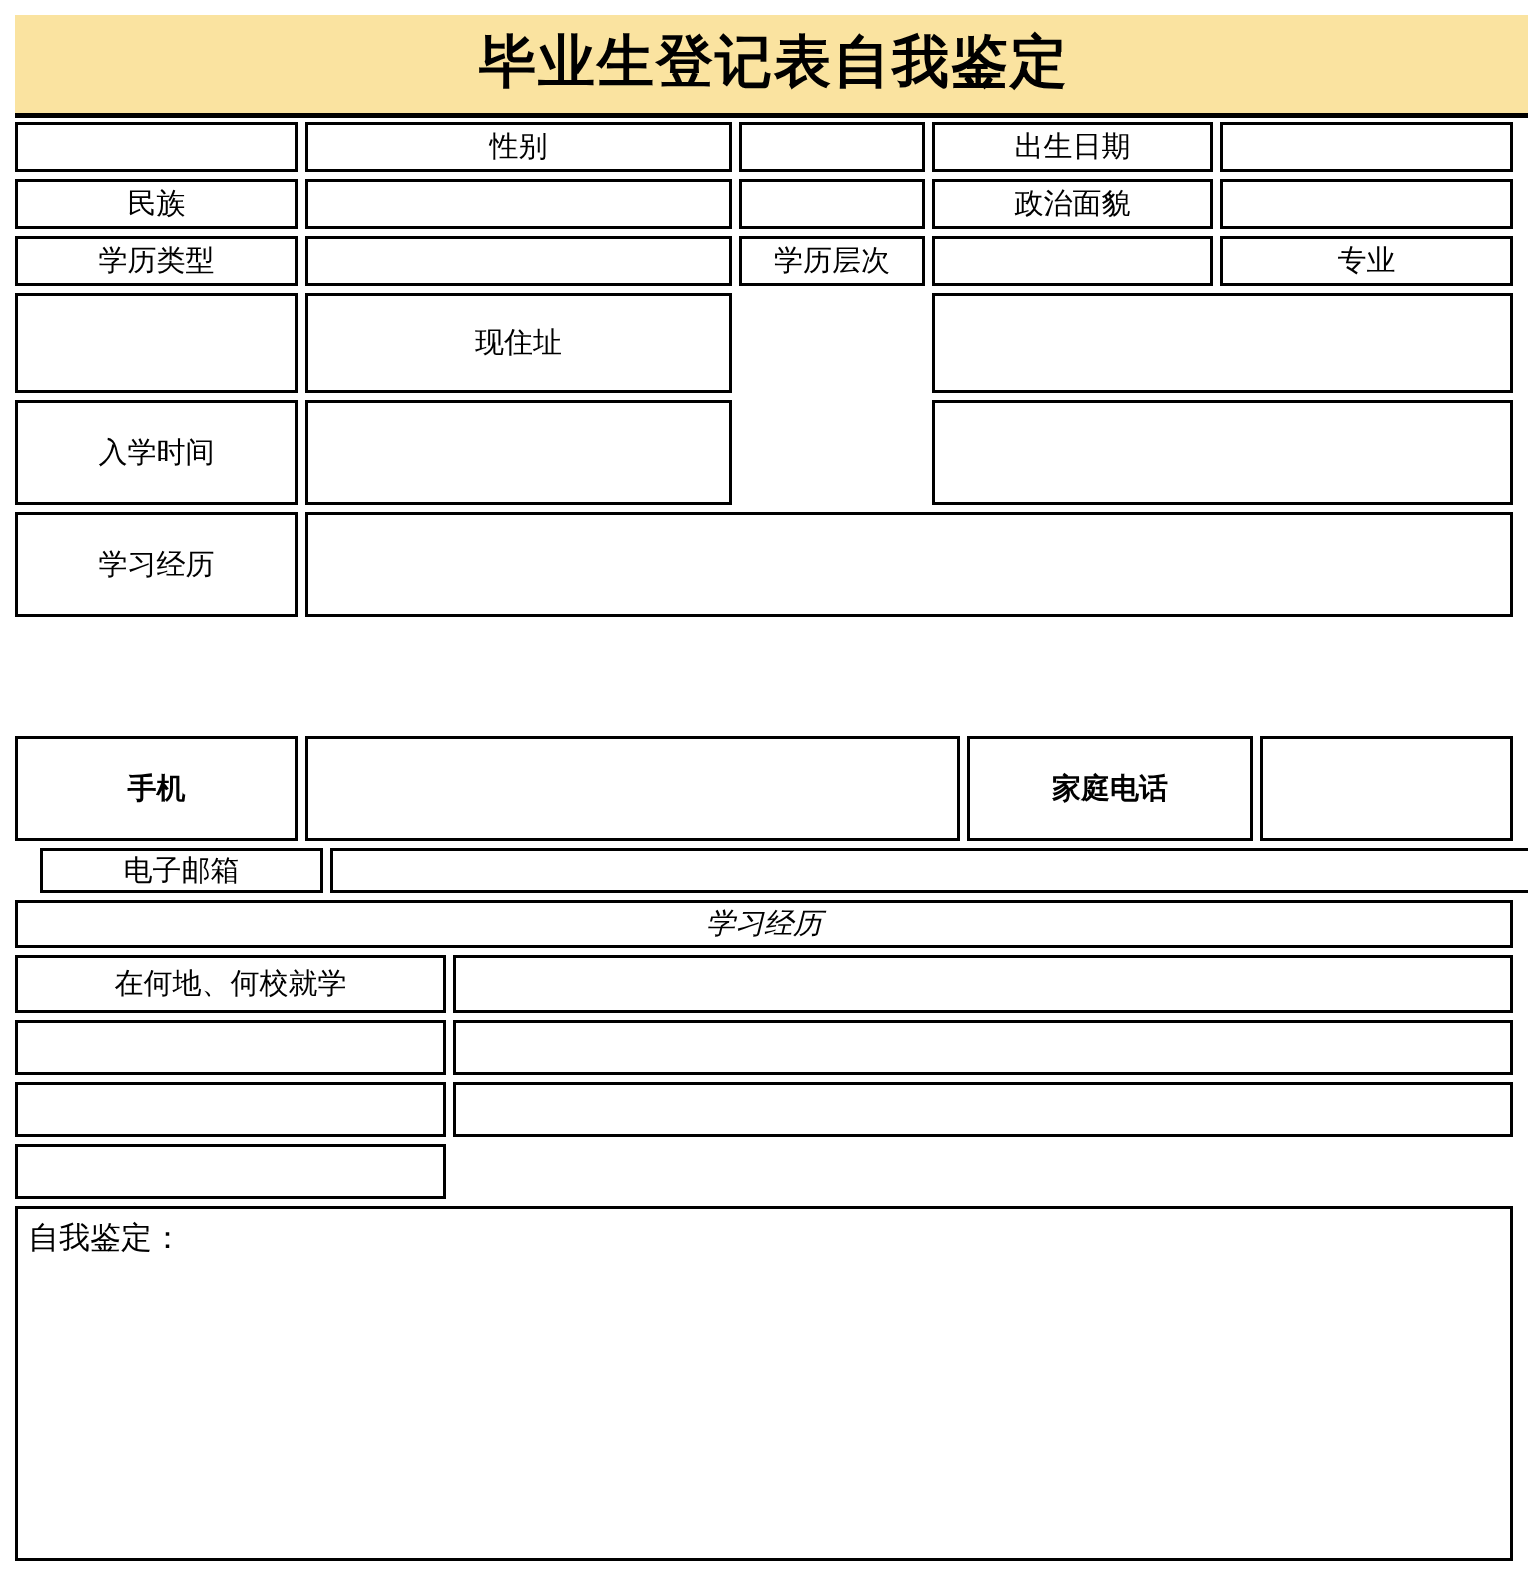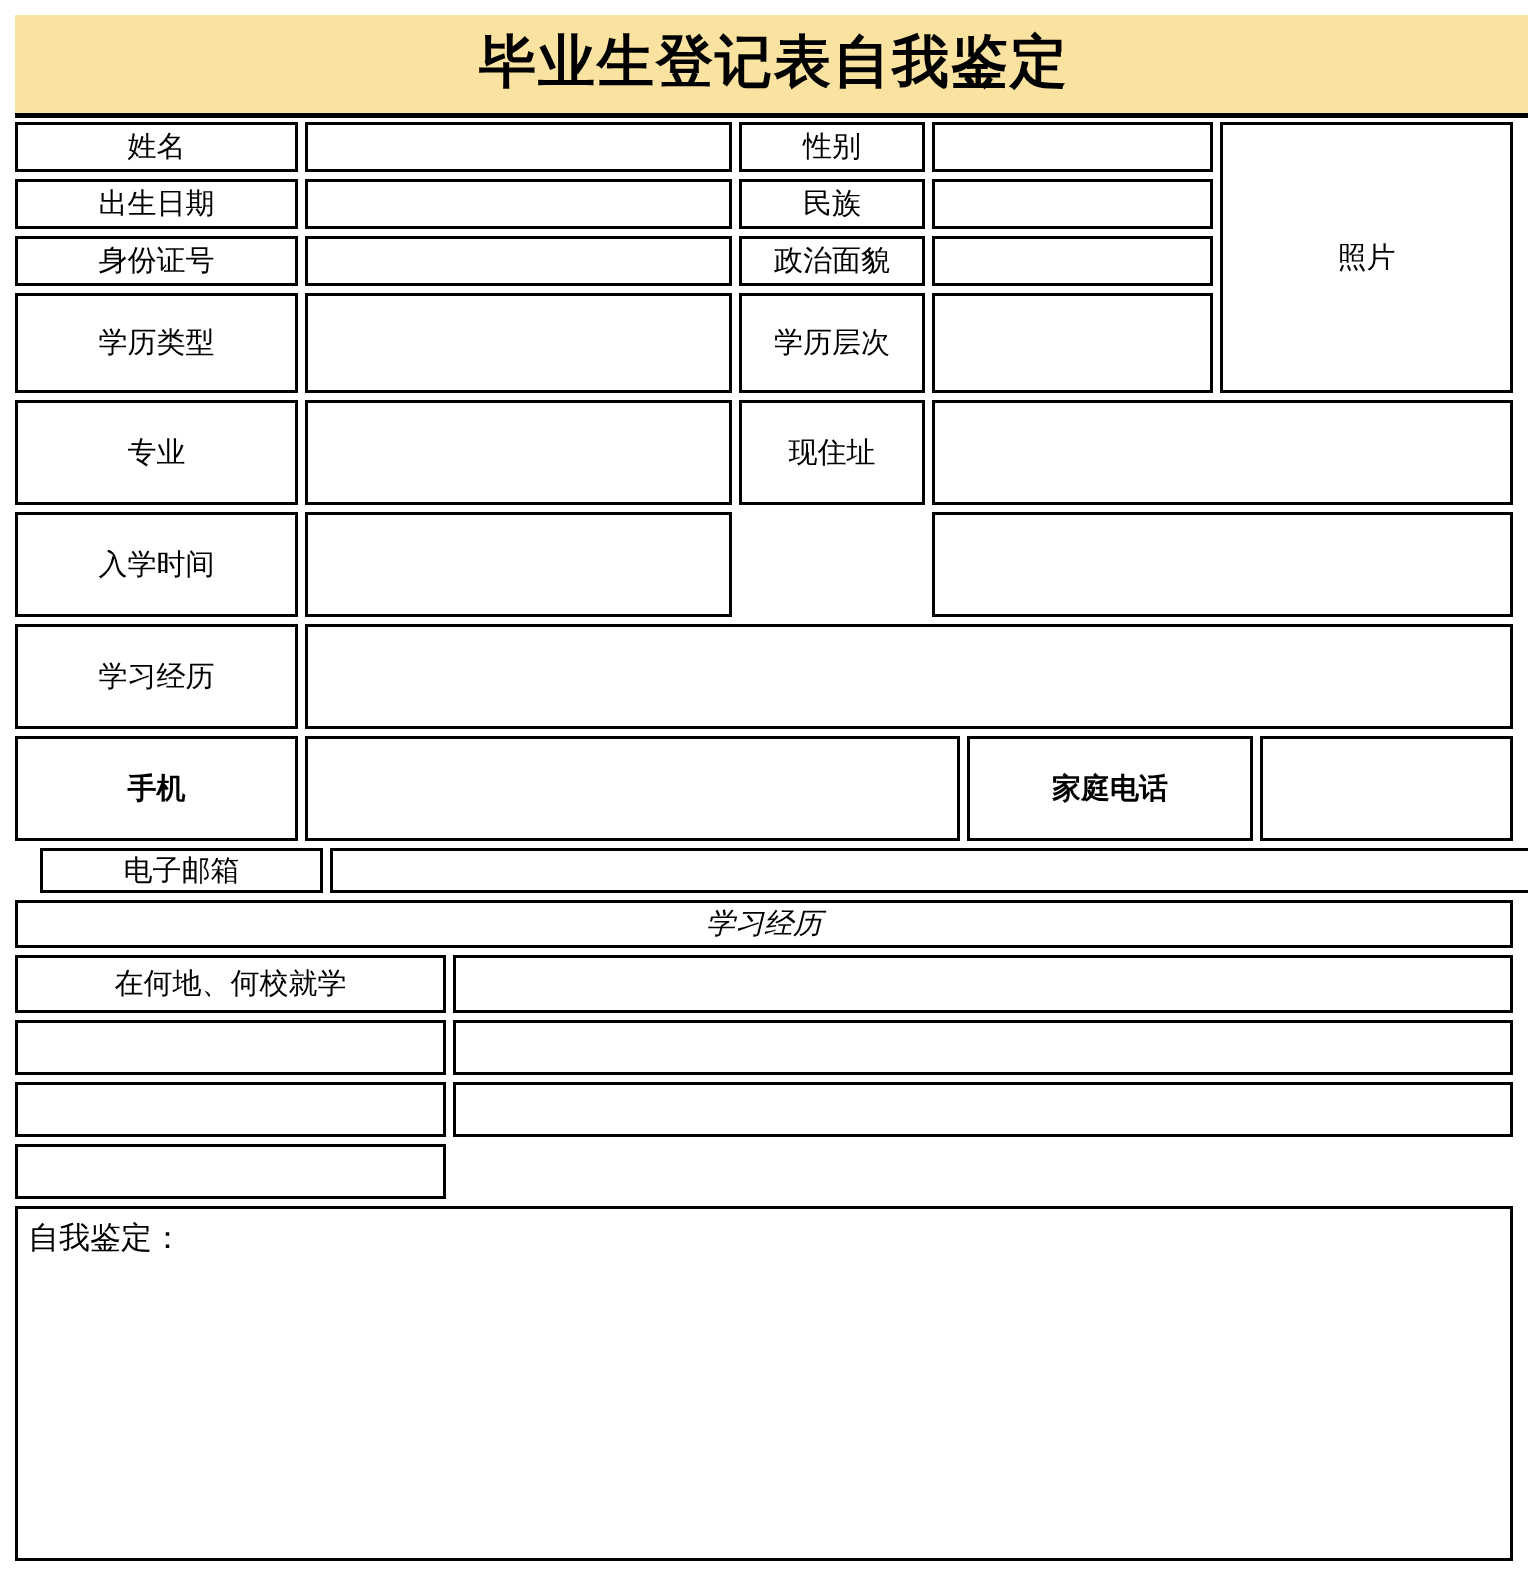--- a/index.html
+++ b/index.html
@@ -69,32 +69,29 @@
 <body>
 
 <div class="page">
 
   <div class="form-header">
     <div class="form-title">毕业生登记表自我鉴定</div>
   </div>
 
   <div class="sec sec-main">
 
-    <div class="cell">姓名</div>
     <div class="cell"></div>
     <div class="cell">性别</div>
     <div class="cell"></div>
-    <div class="cell photo-cell">照片</div>
 
     <div class="cell">出生日期</div>
     <div class="cell"></div>
     <div class="cell">民族</div>
     <div class="cell"></div>
 
-    <div class="cell">身份证号</div>
     <div class="cell"></div>
     <div class="cell">政治面貌</div>
     <div class="cell"></div>
 
     <div class="cell">学历类型</div>
     <div class="cell"></div>
     <div class="cell">学历层次</div>
     <div class="cell"></div>
 
     <div class="cell">专业</div>

